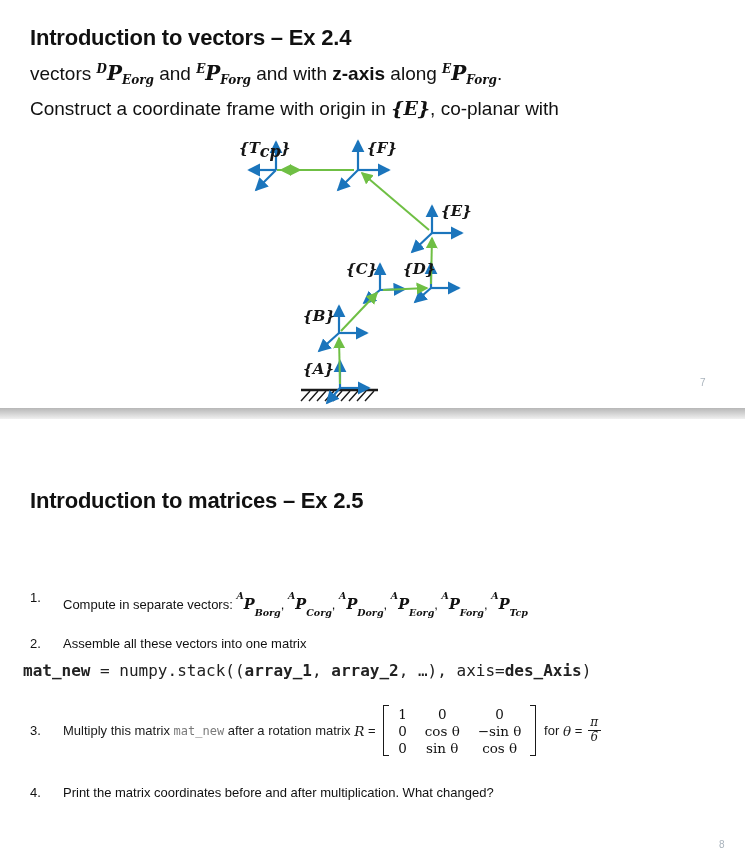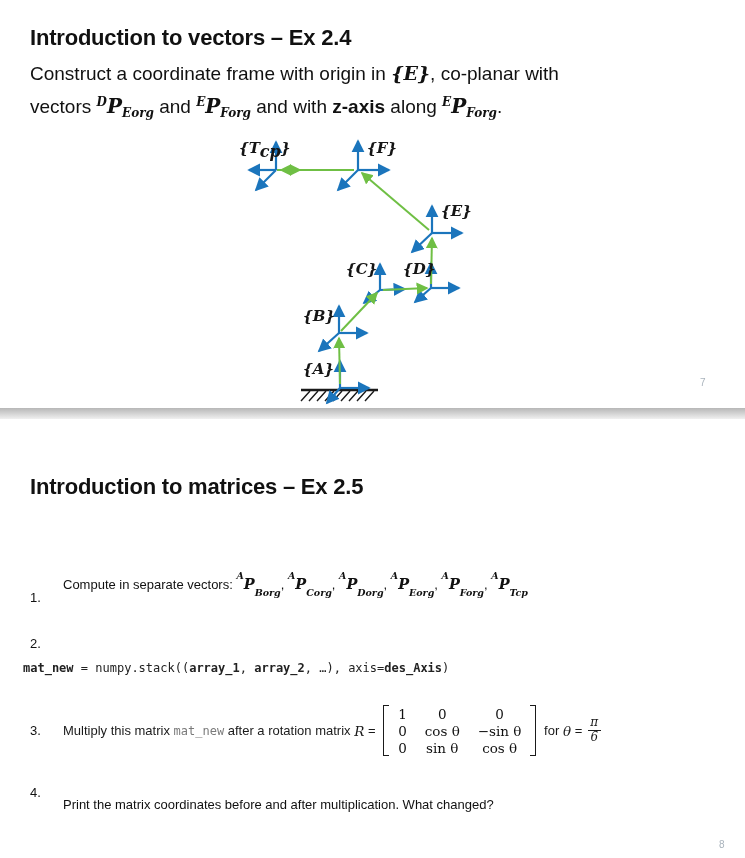--- a/index.html
+++ b/index.html
@@ -37,21 +37,21 @@
   .item-num { position:absolute; left:30px; font-size:13px; color:#111; }
   .item-text { position:absolute; left:63px; font-size:13px; color:#111; }
 
   .vec .vsup { font-family:"DejaVu Serif", serif; font-style:italic; font-weight:bold;
     font-size:9.5px; position:relative; top:-5px; }
   .vec .vp   { font-family:"DejaVu Serif", serif; font-style:italic; font-weight:bold; font-size:14.5px; }
   .vec .vsub { font-family:"DejaVu Serif", serif; font-style:italic; font-weight:bold;
     font-size:9.5px; position:relative; top:3px; }
 
   .code-line { position:absolute; left:23px; font-family:"DejaVu Sans Mono", monospace;
-    font-size:12px; color:#222; }
+    font-size:16px; color:#222; }
   .code-line b { font-weight:bold; }
   .inline-code { font-family:"DejaVu Sans Mono", monospace; font-size:12px; color:#7a7a7a; }
 
   
   #item3-row { position:absolute; left:63px; top:286px; display:flex; align-items:center; }
   #item3-row .t { font-size:13px; white-space:pre; }
   .serif-it { font-family:"DejaVu Serif", serif; font-style:italic; font-size:13.5px; }
   .matrix { display:flex; align-items:stretch; margin:0 4px; }
   .matrix .br { width:5px; }
   .matrix .br.left  { border-left:1.6px solid #1a1a1a; border-top:1.6px solid #1a1a1a; border-bottom:1.6px solid #1a1a1a; }
@@ -64,22 +64,22 @@
   .frac .num { border-bottom:1px solid #1a1a1a; padding:0 2.5px; }
 </style>
 </head>
 <body>
 
 <section class="slide" id="slide1">
 
   <h1 class="slide-title" style="top:10px;">Introduction to vectors – Ex 2.4</h1>
 
   <div class="slide-body" style="top:57px;">
+    <div><span>vectors </span><span class="msup">D</span><span class="mp">P</span><span class="msub">Eorg</span><span> and </span><span class="msup">E</span><span class="mp">P</span><span class="msub">Forg</span><span> and with </span><span class="bold-sans">z-axis</span><span> along </span><span class="msup">E</span><span class="mp">P</span><span class="msub">Forg</span><span>.</span></div>
     <div><span>Construct a coordinate frame with origin in </span><span class="m">{E}</span><span>, co-planar with</span></div>
-    <div><span>vectors </span><span class="msup">D</span><span class="mp">P</span><span class="msub">Eorg</span><span> and </span><span class="msup">E</span><span class="mp">P</span><span class="msub">Forg</span><span> and with </span><span class="bold-sans">z-axis</span><span> along </span><span class="msup">E</span><span class="mp">P</span><span class="msub">Forg</span><span>.</span></div>
   </div>
 
   <svg width="745" height="408" viewBox="0 0 745 408" style="position:absolute;left:0;top:0;">
     <defs>
       <marker id="mb" markerWidth="8" markerHeight="8" refX="5.2" refY="3" orient="auto">
         <path d="M0,0 L6,3 L0,6 z" fill="#1b75bc"></path>
       </marker>
       <marker id="mg" markerWidth="8" markerHeight="8" refX="5.2" refY="3" orient="auto">
         <path d="M0,0 L6,3 L0,6 z" fill="#6fbf44"></path>
       </marker>
@@ -147,29 +147,30 @@
   <div class="flabel" style="left:303px; top:307px;">{B}</div>
   <div class="flabel" style="left:303px; top:360px;">{A}</div>
 
   <div class="pagenum" style="left:700px; top:377px;">7</div>
 </section>
 
 <div id="separator"></div>
 
 <section class="slide" id="slide2">
 
-  <h1 class="slide-title" style="top:40px;">Introduction to matrices – Ex 2.5</h1>
+  <h1 class="slide-title" style="top:54px;">Introduction to matrices – Ex 2.5</h1>
 
 
   <div class="item-num" style="top:171px;">1.</div>
-  <div class="item-text" style="top:156px;">
+  <div class="item-text" style="top:176px;">
     <span>Compute in separate vectors: </span><span><span class="vec"><sup class="vsup">A</sup><span class="vp">P</span><sub class="vsub">Borg</sub><span>, </span></span><span class="vec"><sup class="vsup">A</sup><span class="vp">P</span><sub class="vsub">Corg</sub><span>, </span></span><span class="vec"><sup class="vsup">A</sup><span class="vp">P</span><sub class="vsub">Dorg</sub><span>, </span></span><span class="vec"><sup class="vsup">A</sup><span class="vp">P</span><sub class="vsub">Eorg</sub><span>, </span></span><span class="vec"><sup class="vsup">A</sup><span class="vp">P</span><sub class="vsub">Forg</sub><span>, </span></span><span class="vec"><sup class="vsup">A</sup><span class="vp">P</span><sub class="vsub">Tcp</sub><span></span></span></span>
   </div>
 
   <div class="item-num" style="top:217px;">2.</div>
+  <div class="item-text" style="top:217px;">Assemble all these vectors into one matrix</div>
 
   <div class="code-line" style="top:242px;"><b>mat_new</b><span> = numpy.stack((</span><b>array_1</b><span>, </span><b>array_2</b><span>, …), axis=</span><b>des_Axis</b><span>)</span></div>
 
   <div class="item-num" style="top:304px;">3.</div>
   <div id="item3-row">
     <span class="t">Multiply this matrix </span>
       <span class="inline-code">mat_new</span>
       <span class="t"> after a rotation matrix </span>
       <span class="serif-it">R</span>
       <span class="t"> = </span>
@@ -200,16 +201,16 @@
     <span class="t"> for </span>
       <span class="serif-it">θ</span>
       <span class="t"> = </span>
     <span class="frac">
       <span class="num">π</span>
       <span class="den">6</span>
     </span>
   </div>
 
   <div class="item-num" style="top:366px;">4.</div>
-  <div class="item-text" style="top:378px;">Print the matrix coordinates before and after multiplication. What changed?</div>
+  <div class="item-text" style="top:366px;">Print the matrix coordinates before and after multiplication. What changed?</div>
 
   <div class="pagenum" style="left:719px; top:420px;">8</div>
 </section>
 
 </body></html>

